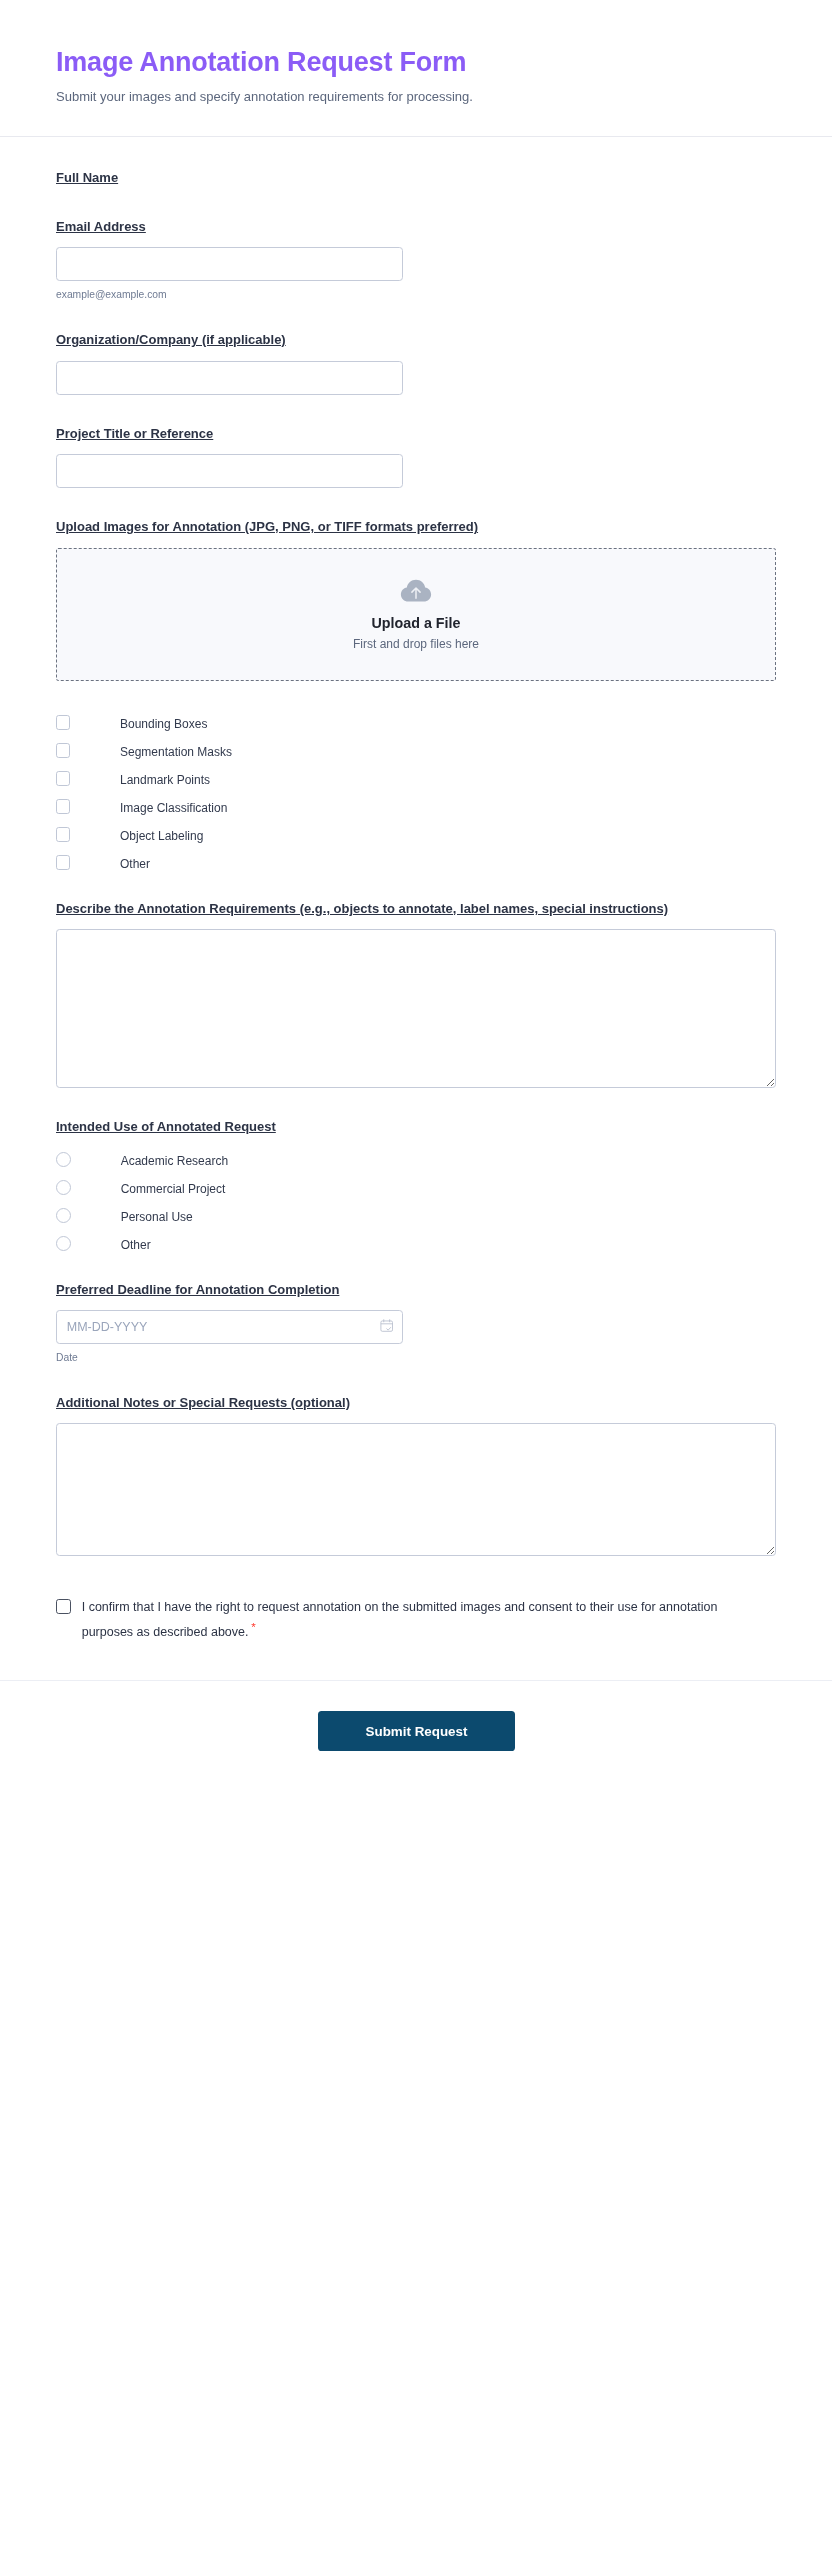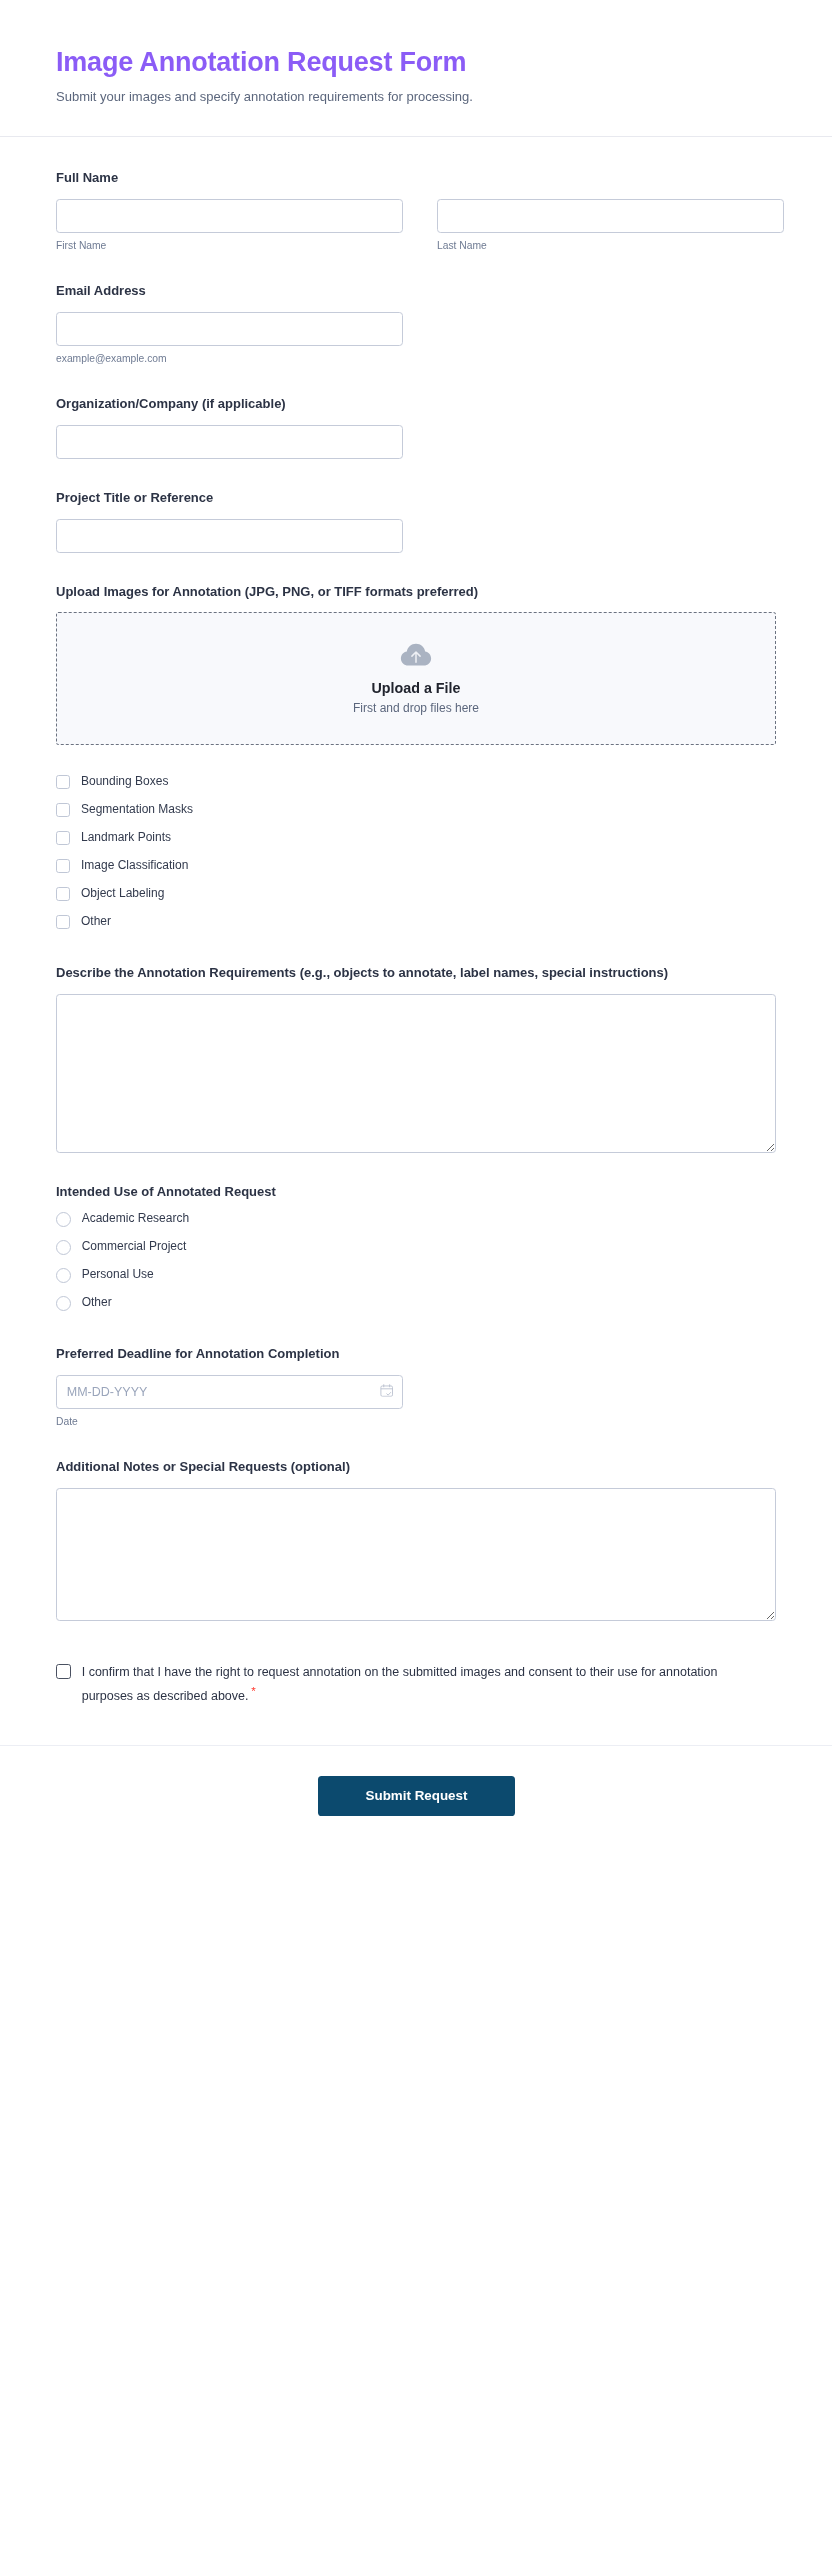--- a/index.html
+++ b/index.html
@@ -51,20 +51,21 @@
   }
   .field.tight { margin-bottom: 23px; }
 
   .field-label {
     display: block;
     font-size: 13px;
     font-weight: bold;
     color: #2c3345;
     line-height: 1.45;
     margin-bottom: 10.7px;
+    text-decoration: underline;
   }
 
   .sublabel {
     font-size: 10.3px;
     color: #6f7b93;
     margin-top: 6.3px;
     line-height: 1.3;
   }
 
   
@@ -111,23 +112,24 @@
   .dropzone-sub {
     font-size: 12px;
     color: #5c677d;
     margin-top: 5.4px;
   }
 
   
   .choice-list { margin-top: 3.6px; }
   .choice-row {
     display: flex;
-    align-items: flex-start;
+    align-items: flex-end;
     height: 19px;
     margin-bottom: 9px;
+    gap: 39px;
   }
   .choice-row:last-child { margin-bottom: 0; }
 
   .cbox {
     width: 14.3px;
     height: 14.3px;
     border: 0.9px solid #c0c7d6;
     border-radius: 2.7px;
     background: #fff;
     flex: 0 0 auto;
@@ -237,30 +239,20 @@
 
   <div class="form-header">
     <h1 class="form-title">Image Annotation Request Form</h1>
     <p class="form-subtitle">Submit your images and specify annotation requirements for processing.</p>
   </div>
 
   <div class="form-body">
 
     <div class="field">
       <label class="field-label">Full Name</label>
-      <div class="name-row">
-        <div class="name-col">
-          <input class="text-input w-half" type="text" placeholder="" style="">
-          <div class="sublabel">First Name</div>
-        </div>
-        <div class="name-col">
-          <input class="text-input w-half" type="text" placeholder="" style="">
-          <div class="sublabel">Last Name</div>
-        </div>
-      </div>
     </div>
 
     <div class="field">
       <label class="field-label">Email Address</label>
       <input class="text-input w-half" type="email" placeholder="" style="">
       <div class="sublabel">example@example.com</div>
     </div>
 
     <div class="field">
       <label class="field-label">Organization/Company (if applicable)</label>

